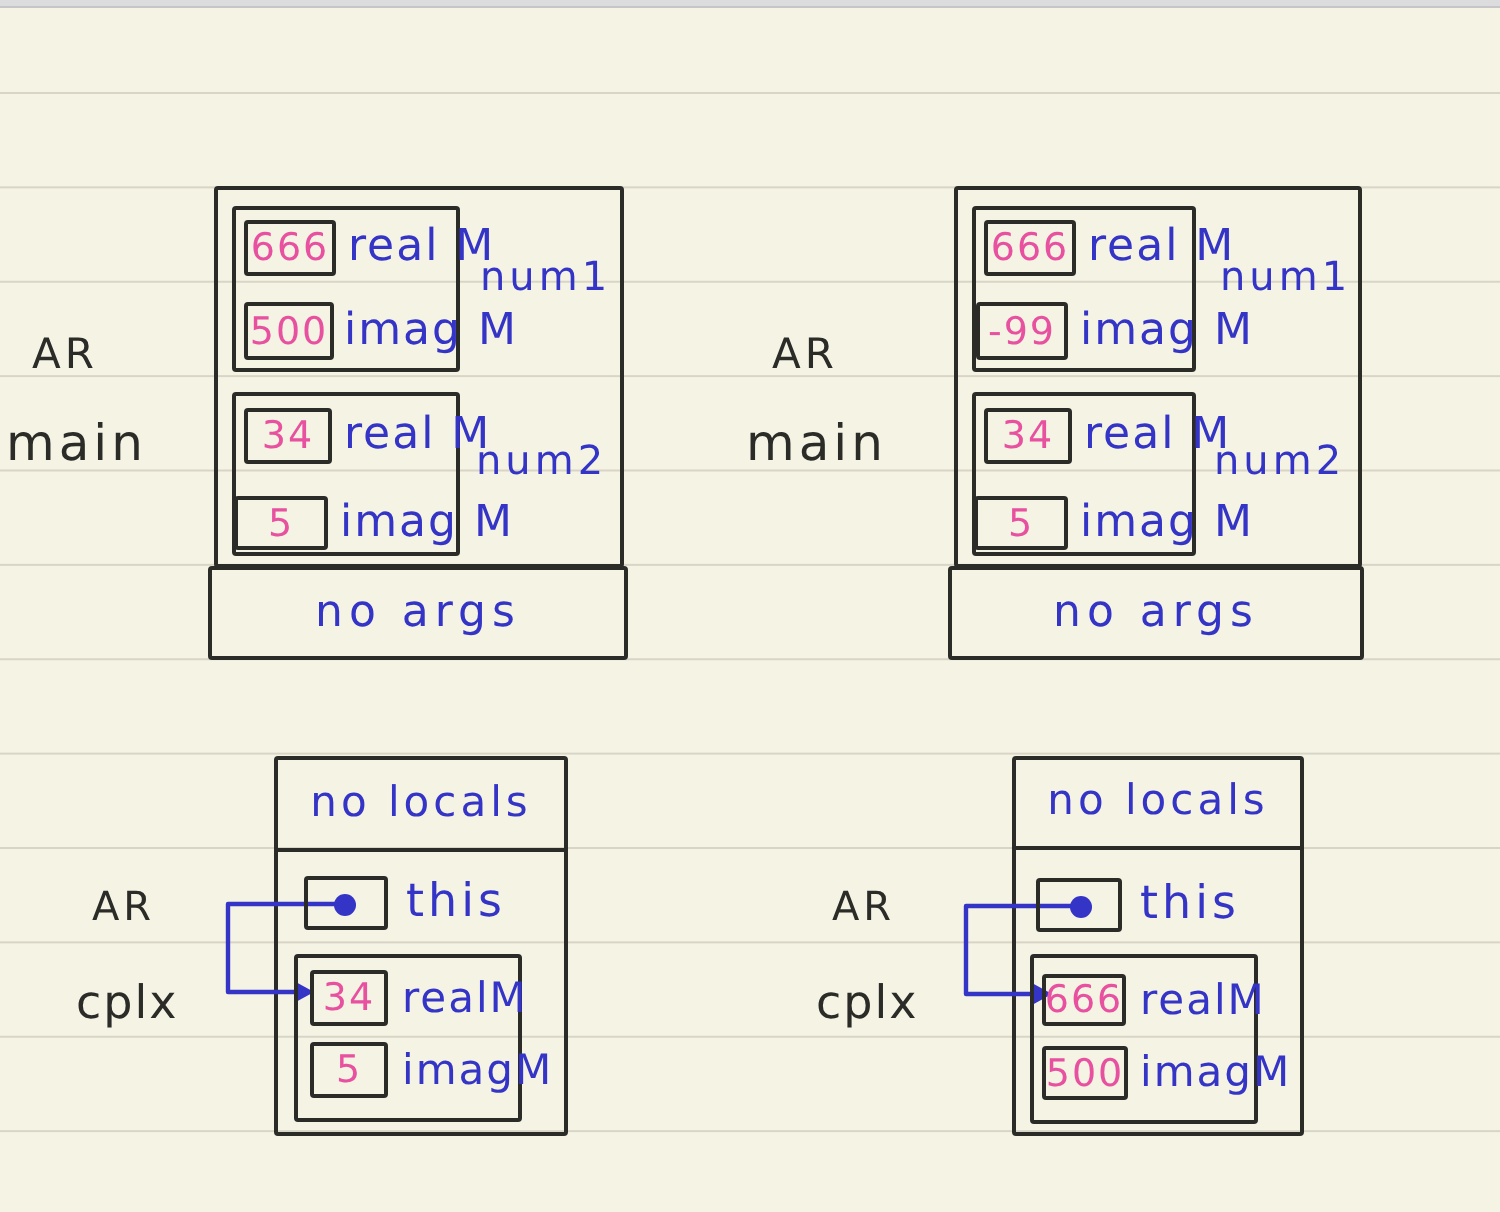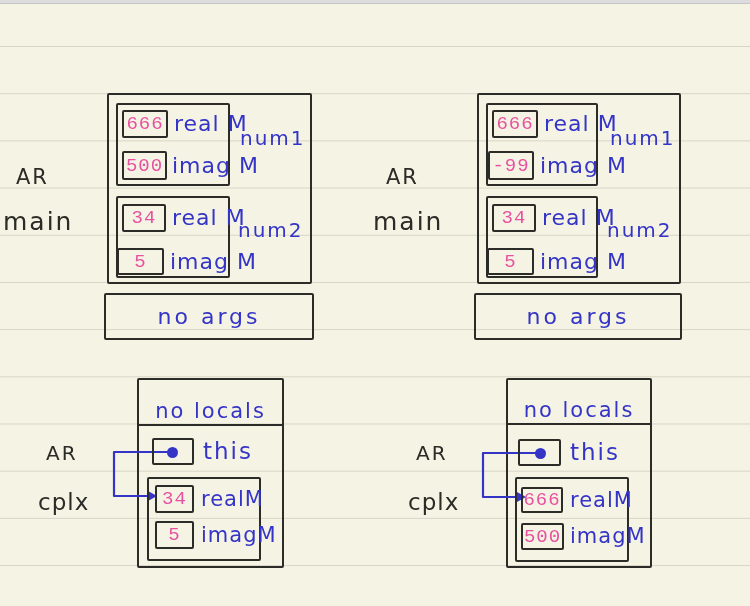--- a/index.html
+++ b/index.html
@@ -7,28 +7,28 @@
     position:relative;width:750px;height:606px;overflow:hidden;
     background-color:#f5f3e4;
     background-image:linear-gradient(to bottom,#d8d5c6 0,#d8d5c6 1px,transparent 1px);
     background-size:100% 47.2px;
     background-position:0 46px;
     font-family:"DejaVu Sans",sans-serif;
   }
   .topbar{position:absolute;left:0;top:0;width:750px;height:3px;background:#dcdcde;border-bottom:1px solid #c6c6c8;}
   .abs{position:absolute;white-space:nowrap;line-height:1;}
   .box{position:absolute;border:2px solid #2b2b27;border-radius:2px;box-sizing:border-box;background:transparent;}
-  .vbox{display:flex;align-items:center;justify-content:center;color:#e7519f;font-size:19px;letter-spacing:1px;font-family:Liberation Mono, monospace;}
+  .vbox{display:flex;align-items:center;justify-content:center;color:#e7519f;font-size:19px;letter-spacing:1px;}
   .lbl{display:flex;align-items:center;color:#3434c7;}
   .blue{color:#3434c7;}
   .ink{color:#2b2b27;}
   .title{font-size:27px;letter-spacing:3px;color:#2b2b27;}
   .fldlbl{font-size:22px;letter-spacing:1px;}
   .numlbl{font-size:20px;letter-spacing:2px;color:#3434c7;}
-  .center-text{display:flex;align-items:center;justify-content:center;margin-top:10px;}
+  .center-text{display:flex;align-items:center;justify-content:center;}
   .dot{position:absolute;width:11px;height:11px;border-radius:50%;background:#3434c7;}
   .divider{position:absolute;height:2px;background:#2b2b27;}
   svg.arrow{position:absolute;}
 </style>
 </head>
 <body>
 
 <div class="page">
   <div class="topbar"></div>
 

